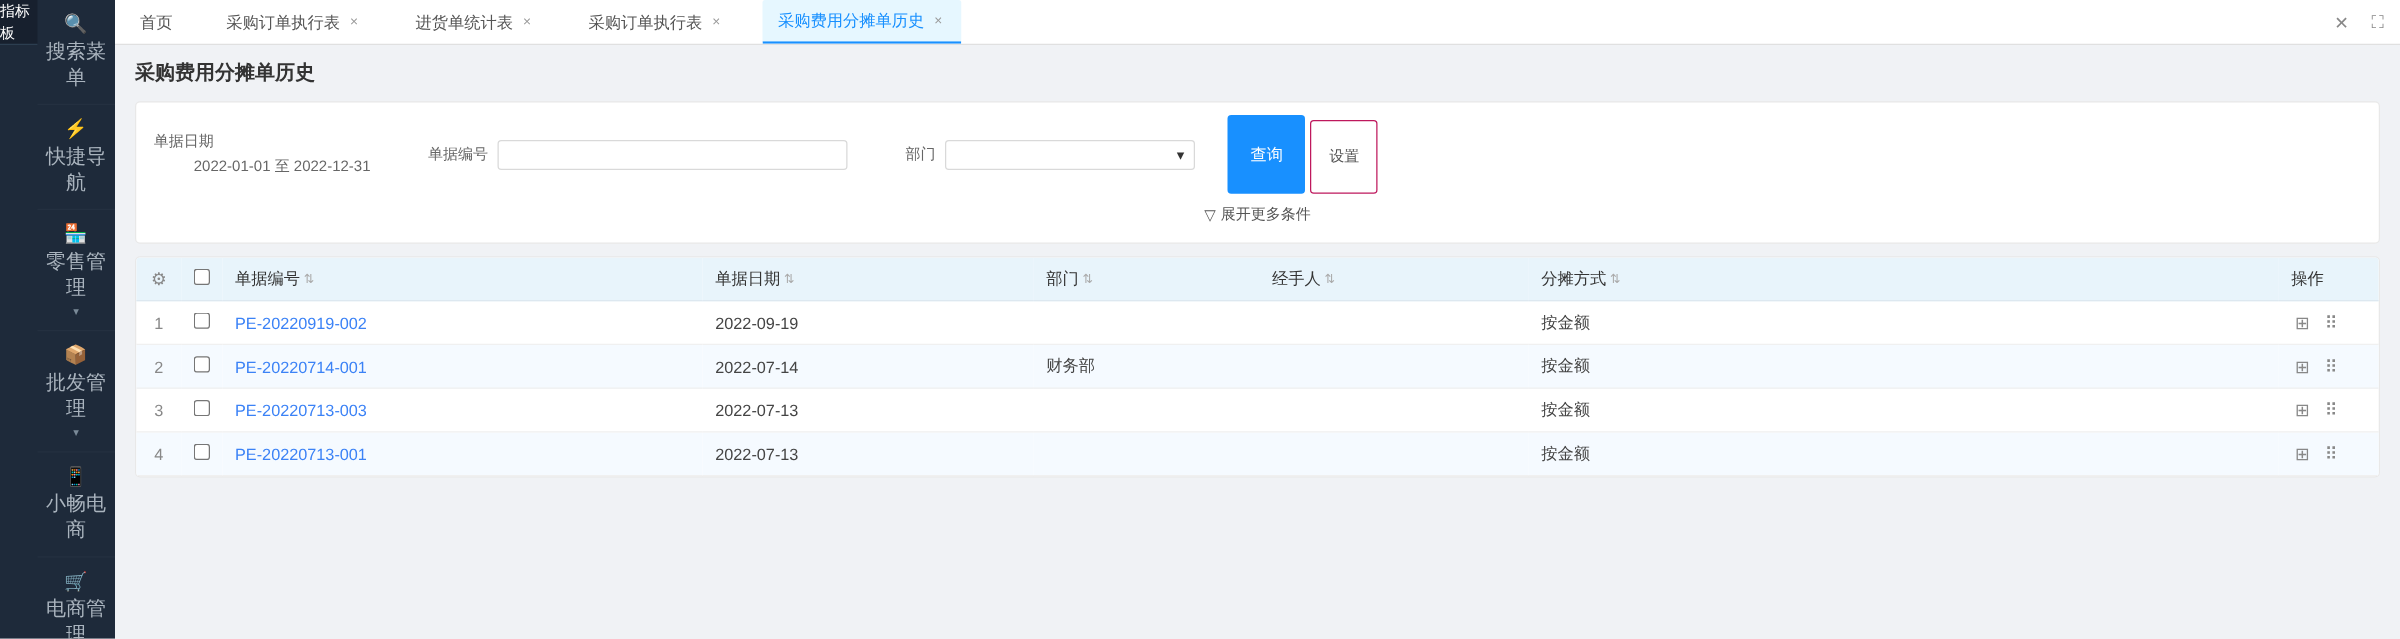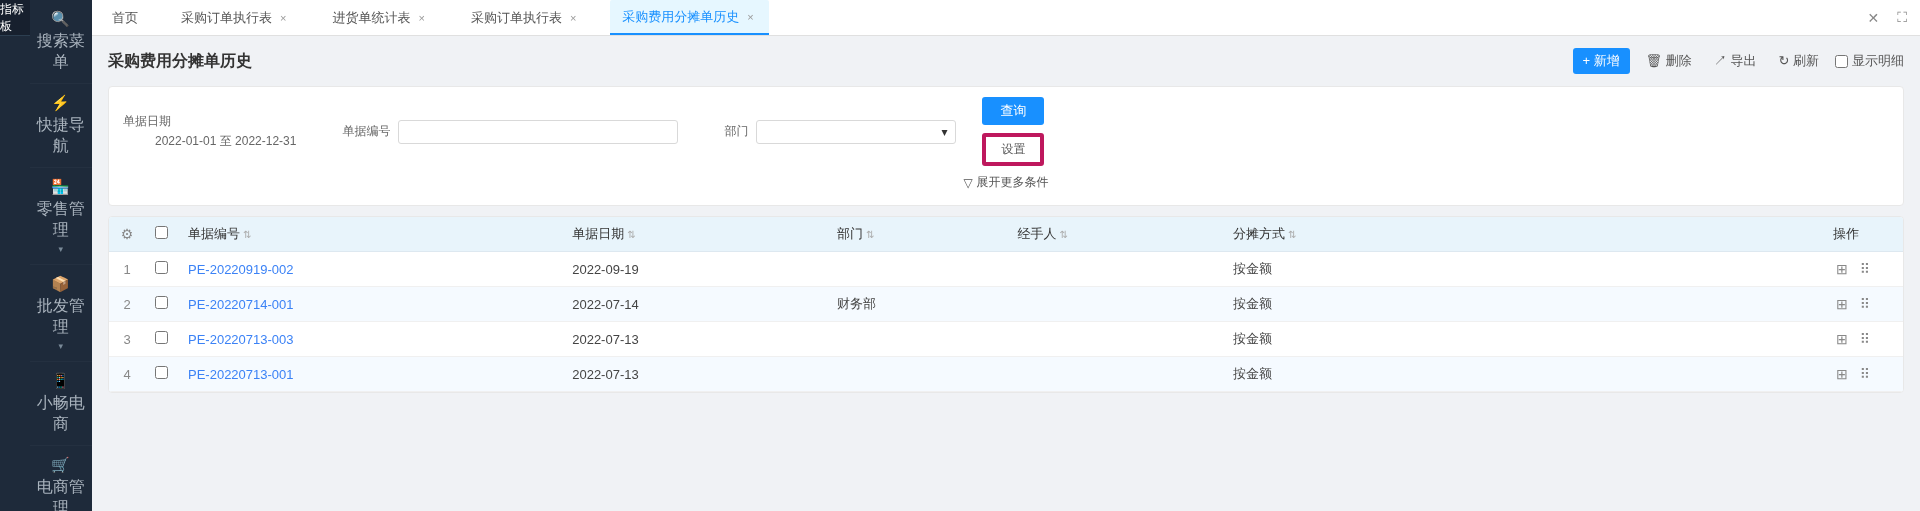--- a/index.html
+++ b/index.html
@@ -226,23 +226,23 @@
       border: none;
       border-radius: 3px;
       padding: 5px 18px;
       font-size: 13px;
       cursor: pointer;
       white-space: nowrap;
     }
     .set-btn {
       background: #fff;
       color: #555;
-      border: 4px solid #be185d;
+      border: 1px solid #be185d;
       border-radius: 3px;
-      padding: 4px 14px;
+      padding: 20px 14px;
       font-size: 12px;
       cursor: pointer;
       margin-top: 4px;
     }
     .expand-more {
       display: flex;
       align-items: center;
       justify-content: center;
       gap: 4px;
       font-size: 12px;
@@ -398,30 +398,20 @@
     <div class="tab-bar-right">
       <span class="tab-bar-icon">✕</span>
       <span class="tab-bar-icon">⛶</span>
     </div>
   </div>
 
   <div class="page-content">
 
     <div class="page-header">
       <div class="page-title">采购费用分摊单历史</div>
-      <div class="toolbar">
-        <span class="toolbar-btn primary">+ 新增</span>
-        <span class="toolbar-btn">🗑 删除</span>
-        <span class="toolbar-btn">↗ 导出</span>
-        <span class="toolbar-btn">↻ 刷新</span>
-        <label class="show-col-cb">
-          <input type="checkbox" style="">
-          <span>显示明细</span>
-        </label>
-      </div>
     </div>
 
     <div class="filter-area">
       <div class="filter-row">
 
         <div class="filter-group">
           <div class="filter-field">
             <span class="filter-label">单据日期</span>
           </div>
           <div class="date-range-text" style="margin-left:32px;">2022-01-01 至 2022-12-31</div>
@@ -433,21 +423,21 @@
         </div>
 
         <div class="filter-field" style="margin-left:30px;">
           <span class="filter-label">部门</span>
           <div class="dept-select">
             <span></span>
             <span>▾</span>
           </div>
         </div>
 
-        <div style="display:flex;flex-direction:column;gap:4px;margin-left:10px;">
+        <div style="display:flex;flex-direction:row;gap:4px;margin-left:10px;">
           <button class="search-btn">查询</button>
           <button class="set-btn">设置</button>
         </div>
       </div>
 
       <div class="expand-more">
         <span>▽</span>
         <span>展开更多条件</span>
       </div>
     </div>

